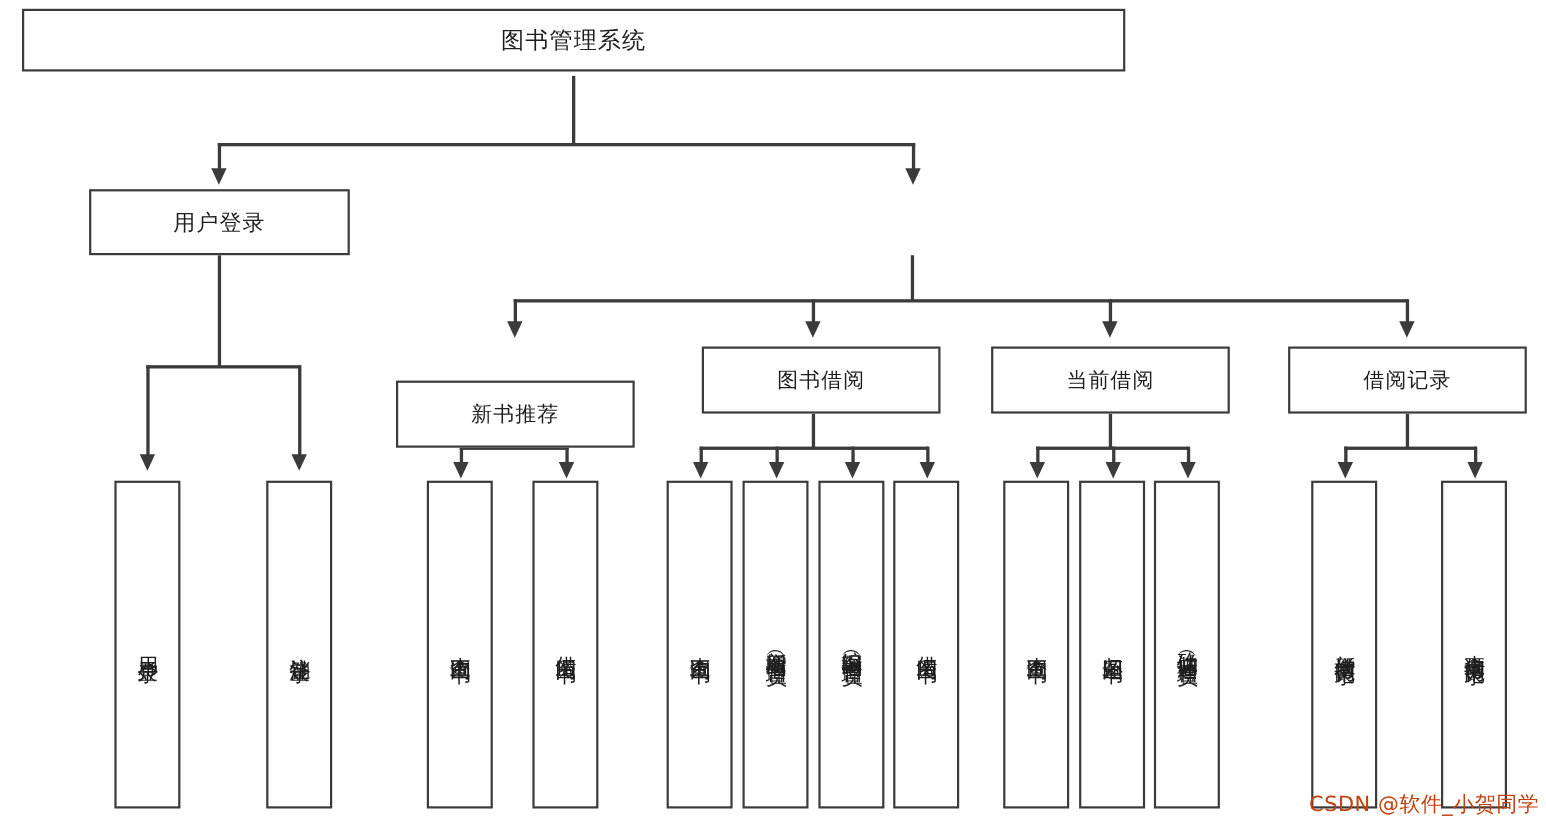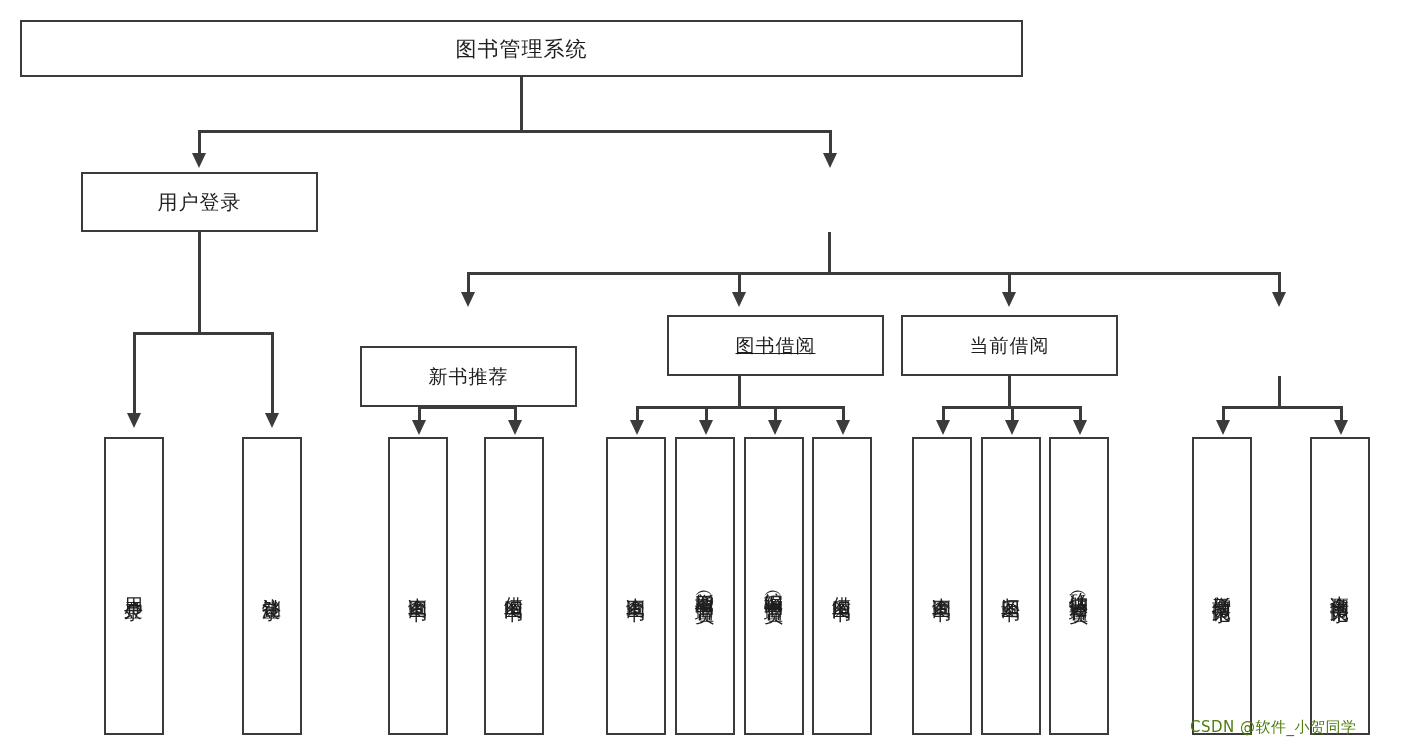--- a/index.html
+++ b/index.html
@@ -60,33 +60,33 @@
     position:absolute;
     width:0;height:0;
     border-left:7px solid transparent;
     border-right:7px solid transparent;
     border-top:15px solid #3b3b3b;
     z-index:2;
   }
   
   .watermark{
     position:absolute;
-    font-size:15px;
-    color:#4d7c0f;
+    font-size:19px;
+    color:#c2410c;
     letter-spacing:0.5px;
     white-space:nowrap;
     z-index:5;
   }
 </style>
 </head>
 <body>
 
 <div id="canvas">
 
-  <div class="node root" style="left:20px; top:20px; width:1003px; height:57px;">
+  <div class="node root" style="left:20px; top:8px; width:1003px; height:57px;">
     <span>图书管理系统</span>
   </div>
 
   <div class="edge vline" style="left:520px; top:69px; height:63px;"></div>
 
   <div class="edge hline" style="left:198px; top:130px; width:634px;"></div>
 
   <div class="edge vline" style="left:198px; top:130px; height:25px;"></div>
   <div class="arrow" style="left:192px; top:153px;"></div>
 
@@ -112,25 +112,28 @@
   <div class="edge vline" style="left:738px; top:272px; height:22px;"></div>
   <div class="arrow" style="left:732px; top:292px;"></div>
   <div class="edge vline" style="left:1008px; top:272px; height:22px;"></div>
   <div class="arrow" style="left:1002px; top:292px;"></div>
   <div class="edge vline" style="left:1278px; top:272px; height:22px;"></div>
   <div class="arrow" style="left:1272px; top:292px;"></div>
 
   <div class="node lvl2" style="left:360px; top:315px; width:217px; height:61px;margin-top:31px;">
     <span>新书推荐</span>
   </div>
-  <div class="node lvl2" style="left:667px; top:315px; width:217px; height:61px;text-decoration:underline;">
+  <div class="node lvl2" style="left:638px; top:315px; width:217px; height:61px;">
     <span>图书借阅</span>
   </div>
   <div class="node lvl2" style="left:901px; top:315px; width:217px; height:61px;">
     <span>当前借阅</span>
+  </div>
+  <div class="node lvl2" style="left:1171px; top:315px; width:217px; height:61px;">
+    <span>借阅记录</span>
   </div>
 
   <div class="edge vline" style="left:467px; top:376px; height:32px;"></div>
   <div class="edge hline" style="left:418px; top:406px; width:99px;"></div>
   <div class="edge vline" style="left:418px; top:406px; height:16px;"></div>
   <div class="arrow" style="left:412px; top:420px;"></div>
   <div class="edge vline" style="left:514px; top:406px; height:16px;"></div>
   <div class="arrow" style="left:508px; top:420px;"></div>
 
   <div class="edge vline" style="left:738px; top:376px; height:32px;"></div>

